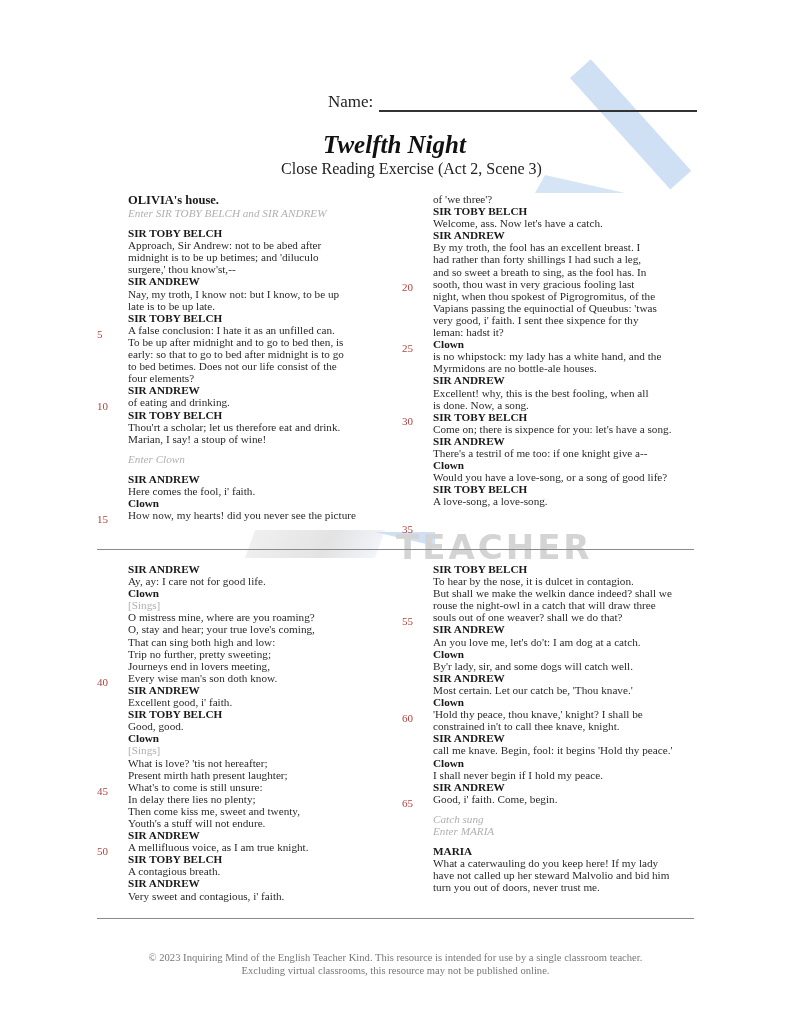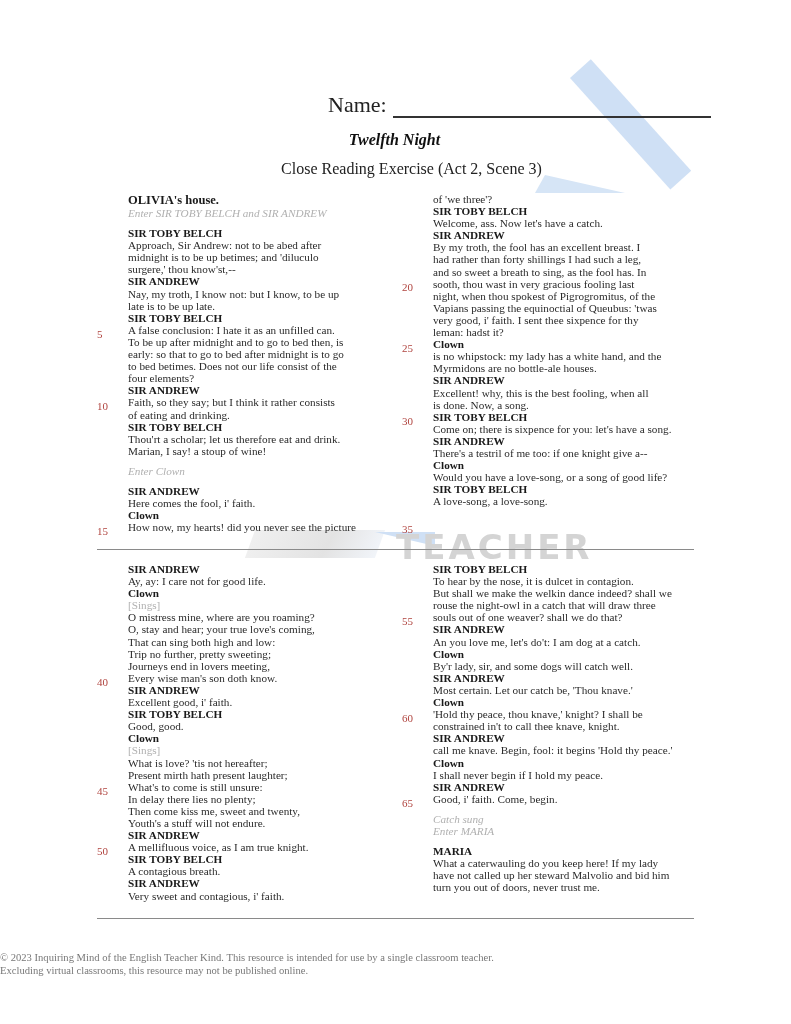--- a/index.html
+++ b/index.html
@@ -25,48 +25,48 @@
   .watermark-blur {
     position: absolute; left: 250px; top: 530px; width: 130px; height: 28px;
     background: linear-gradient(100deg, #ececec 0%, #dcdcdc 60%, #eef2f8 100%);
     opacity: 0.8; transform: skewX(-20deg);
   }
   .watermark-blue {
     position: absolute; left: 375px; top: 532px; width: 0; height: 0;
     border-top: 14px solid #cfe0f5; border-left: 60px solid transparent;
   }
   .name-row {
-    position: absolute; left: 328px; top: 92px; font-size: 22px; color: #222;
+    position: absolute; left: 328px; top: 92px; font-size: 17px; color: #222;
     display: flex; align-items: flex-end;
   }
   .name-line { width: 318px; border-bottom: 2px solid #333; margin-left: 6px; height: 16px; }
   .title {
     position: absolute; left: 0; width: 791px; top: 131px; text-align: center;
-    font-size: 16px; font-weight: bold; font-style: italic; color: #111;
+    font-size: 25px; font-weight: bold; font-style: italic; color: #111;
     padding-left: 0;
   }
   .title span { position: relative; left: -1px; }
   .subtitle {
     position: absolute; left: 0; width: 791px; top: 160px; text-align: center;
     font-size: 16px; color: #222; padding-left: 16px;
   }
   .column { position: absolute; font-size: 11.2px; line-height: 12.1px; }
   .col { width: 280px; }
   .line { position: relative; white-space: nowrap; }
   .speaker { font-weight: bold; color: #1a1a1a; }
   .stage { font-style: italic; color: #b0b0b0; }
   .bracket { color: #b0b0b0; }
   .setting { font-weight: bold; font-size: 12.5px; color: #1a1a1a; line-height: 14px; }
   .lnum {
     position: absolute; left: -31px; color: #b0443f; font-size: 11px; margin-top: 28px;
   }
   .gap { height: 8px; }
   .divider { position: absolute; left: 97px; width: 597px; height: 1px; background: #8a8a8a; }
   .footer {
-    position: absolute; left: 0; width: 791px; top: 951px; 
+    position: absolute; left: 0; width: 791px; top: 951px; text-align: center;
     font-size: 10.6px; line-height: 13px; color: #777;
   }
 </style>
 </head>
 <body>
 
 <div class="watermark-slash"></div>
 <div class="watermark-tri"></div>
 <div class="watermark-blur"></div>
 <div class="watermark-blue"></div>
@@ -90,21 +90,20 @@
     <div class="line speaker">SIR ANDREW</div>
     <div class="line ">Nay, my troth, I know not: but I know, to be up</div>
     <div class="line "><span class="lnum">5</span><span>late is to be up late.</span></div>
     <div class="line speaker">SIR TOBY BELCH</div>
     <div class="line ">A false conclusion: I hate it as an unfilled can.</div>
     <div class="line ">To be up after midnight and to go to bed then, is</div>
     <div class="line ">early: so that to go to bed after midnight is to go</div>
     <div class="line ">to bed betimes. Does not our life consist of the</div>
     <div class="line "><span class="lnum">10</span><span>four elements?</span></div>
     <div class="line speaker">SIR ANDREW</div>
-    <div class="line ">Faith, so they say; but I think it rather consists</div>
     <div class="line ">of eating and drinking.</div>
     <div class="line speaker">SIR TOBY BELCH</div>
     <div class="line ">Thou'rt a scholar; let us therefore eat and drink.</div>
     <div class="line ">Marian, I say! a stoup of wine!</div>
     <div class="gap"></div>
     <div class="line stage">Enter Clown</div>
     <div class="gap"></div>
     <div class="line speaker">SIR ANDREW</div>
     <div class="line "><span class="lnum">15</span><span>Here comes the fool, i' faith.</span></div>
     <div class="line speaker">Clown</div>

